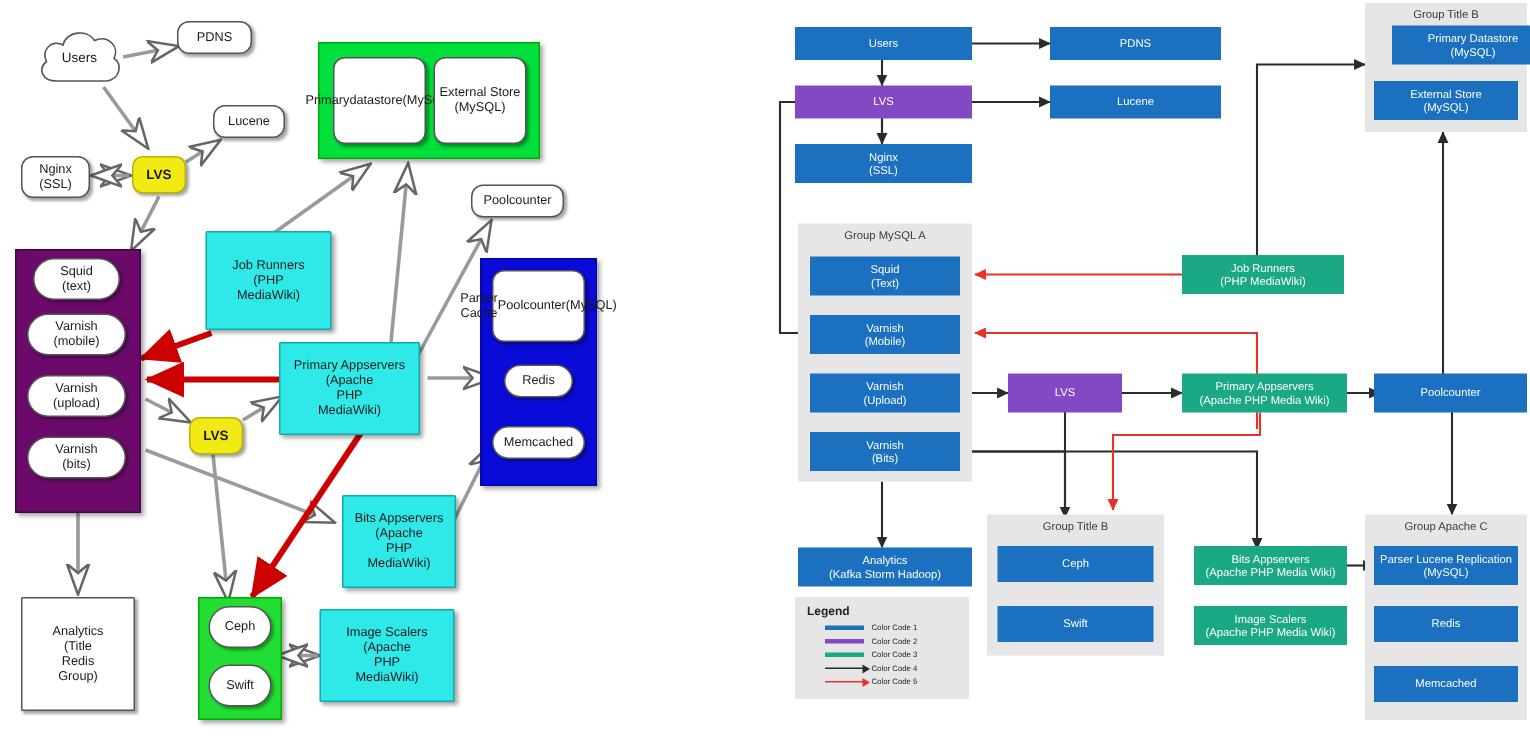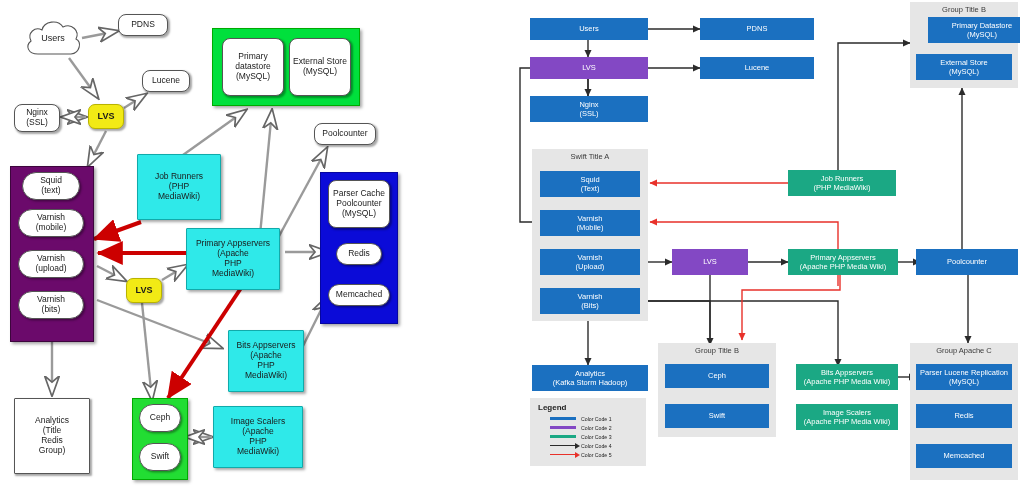--- a/index.html
+++ b/index.html
@@ -132,36 +132,36 @@
     <div class="lnode lwhite lround" style="left:14px;top:104px;width:46px;height:28px;flex-direction:column;">
       <span>Nginx</span>
       <span>(SSL)</span>
     </div>
 
     <div class="lnode lyellow" style="left:88px;top:104px;width:36px;height:25px;">
       <span>LVS</span>
     </div>
 
     <div class="lgroup lgreen" style="left:212px;top:28px;width:148px;height:78px;"></div>
-    <div class="lnode lwhite lround" style="left:222px;top:38px;width:62px;height:58px;flex-direction:column;">
+    <div class="lnode lwhite lround" style="left:222px;top:38px;width:62px;height:58px;flex-direction:row;">
       <span>Primary</span>
       <span>datastore</span>
       <span>(MySQL)</span>
     </div>
     <div class="lnode lwhite lround" style="left:289px;top:38px;width:62px;height:58px;flex-direction:column;">
       <span>External Store</span>
       <span>(MySQL)</span>
     </div>
 
     <div class="lnode lwhite lround" style="left:314px;top:123px;width:62px;height:22px;">
       <span>Poolcounter</span>
     </div>
 
     <div class="lgroup lblue" style="left:320px;top:172px;width:78px;height:152px;"></div>
-    <div class="lnode lwhite lround" style="left:328px;top:180px;width:62px;height:48px;flex-direction:column;">
+    <div class="lnode lwhite lround" style="left:328px;top:180px;width:62px;height:48px;">
       <span>Parser Cache</span>
       <span>Poolcounter</span>
       <span>(MySQL)</span>
     </div>
     <div class="lnode lwhite lpill" style="left:336px;top:243px;width:46px;height:22px;">
       <span>Redis</span>
     </div>
     <div class="lnode lwhite lpill" style="left:328px;top:284px;width:62px;height:22px;">
       <span>Memcached</span>
     </div>
@@ -310,21 +310,21 @@
     </div>
     <div class="rnode rblue" style="left:190px;top:57px;width:114px;height:22px;">
       <span>Lucene</span>
     </div>
     <div class="rnode rblue" style="left:20px;top:96px;width:118px;height:26px;">
       <span>Nginx</span>
       <span>(SSL)</span>
     </div>
 
     <div class="rgroup" style="left:22px;top:149px;width:116px;height:172px;">
-      <div class="rgroup-title">Swift Title A</div>
+      <div class="rgroup-title">Group MySQL A</div>
     </div>
     <div class="rnode rblue" style="left:30px;top:171px;width:100px;height:26px;">
       <span>Squid</span>
       <span>(Text)</span>
     </div>
     <div class="rnode rblue" style="left:30px;top:210px;width:100px;height:26px;">
       <span>Varnish</span>
       <span>(Mobile)</span>
     </div>
     <div class="rnode rblue" style="left:30px;top:249px;width:100px;height:26px;">

